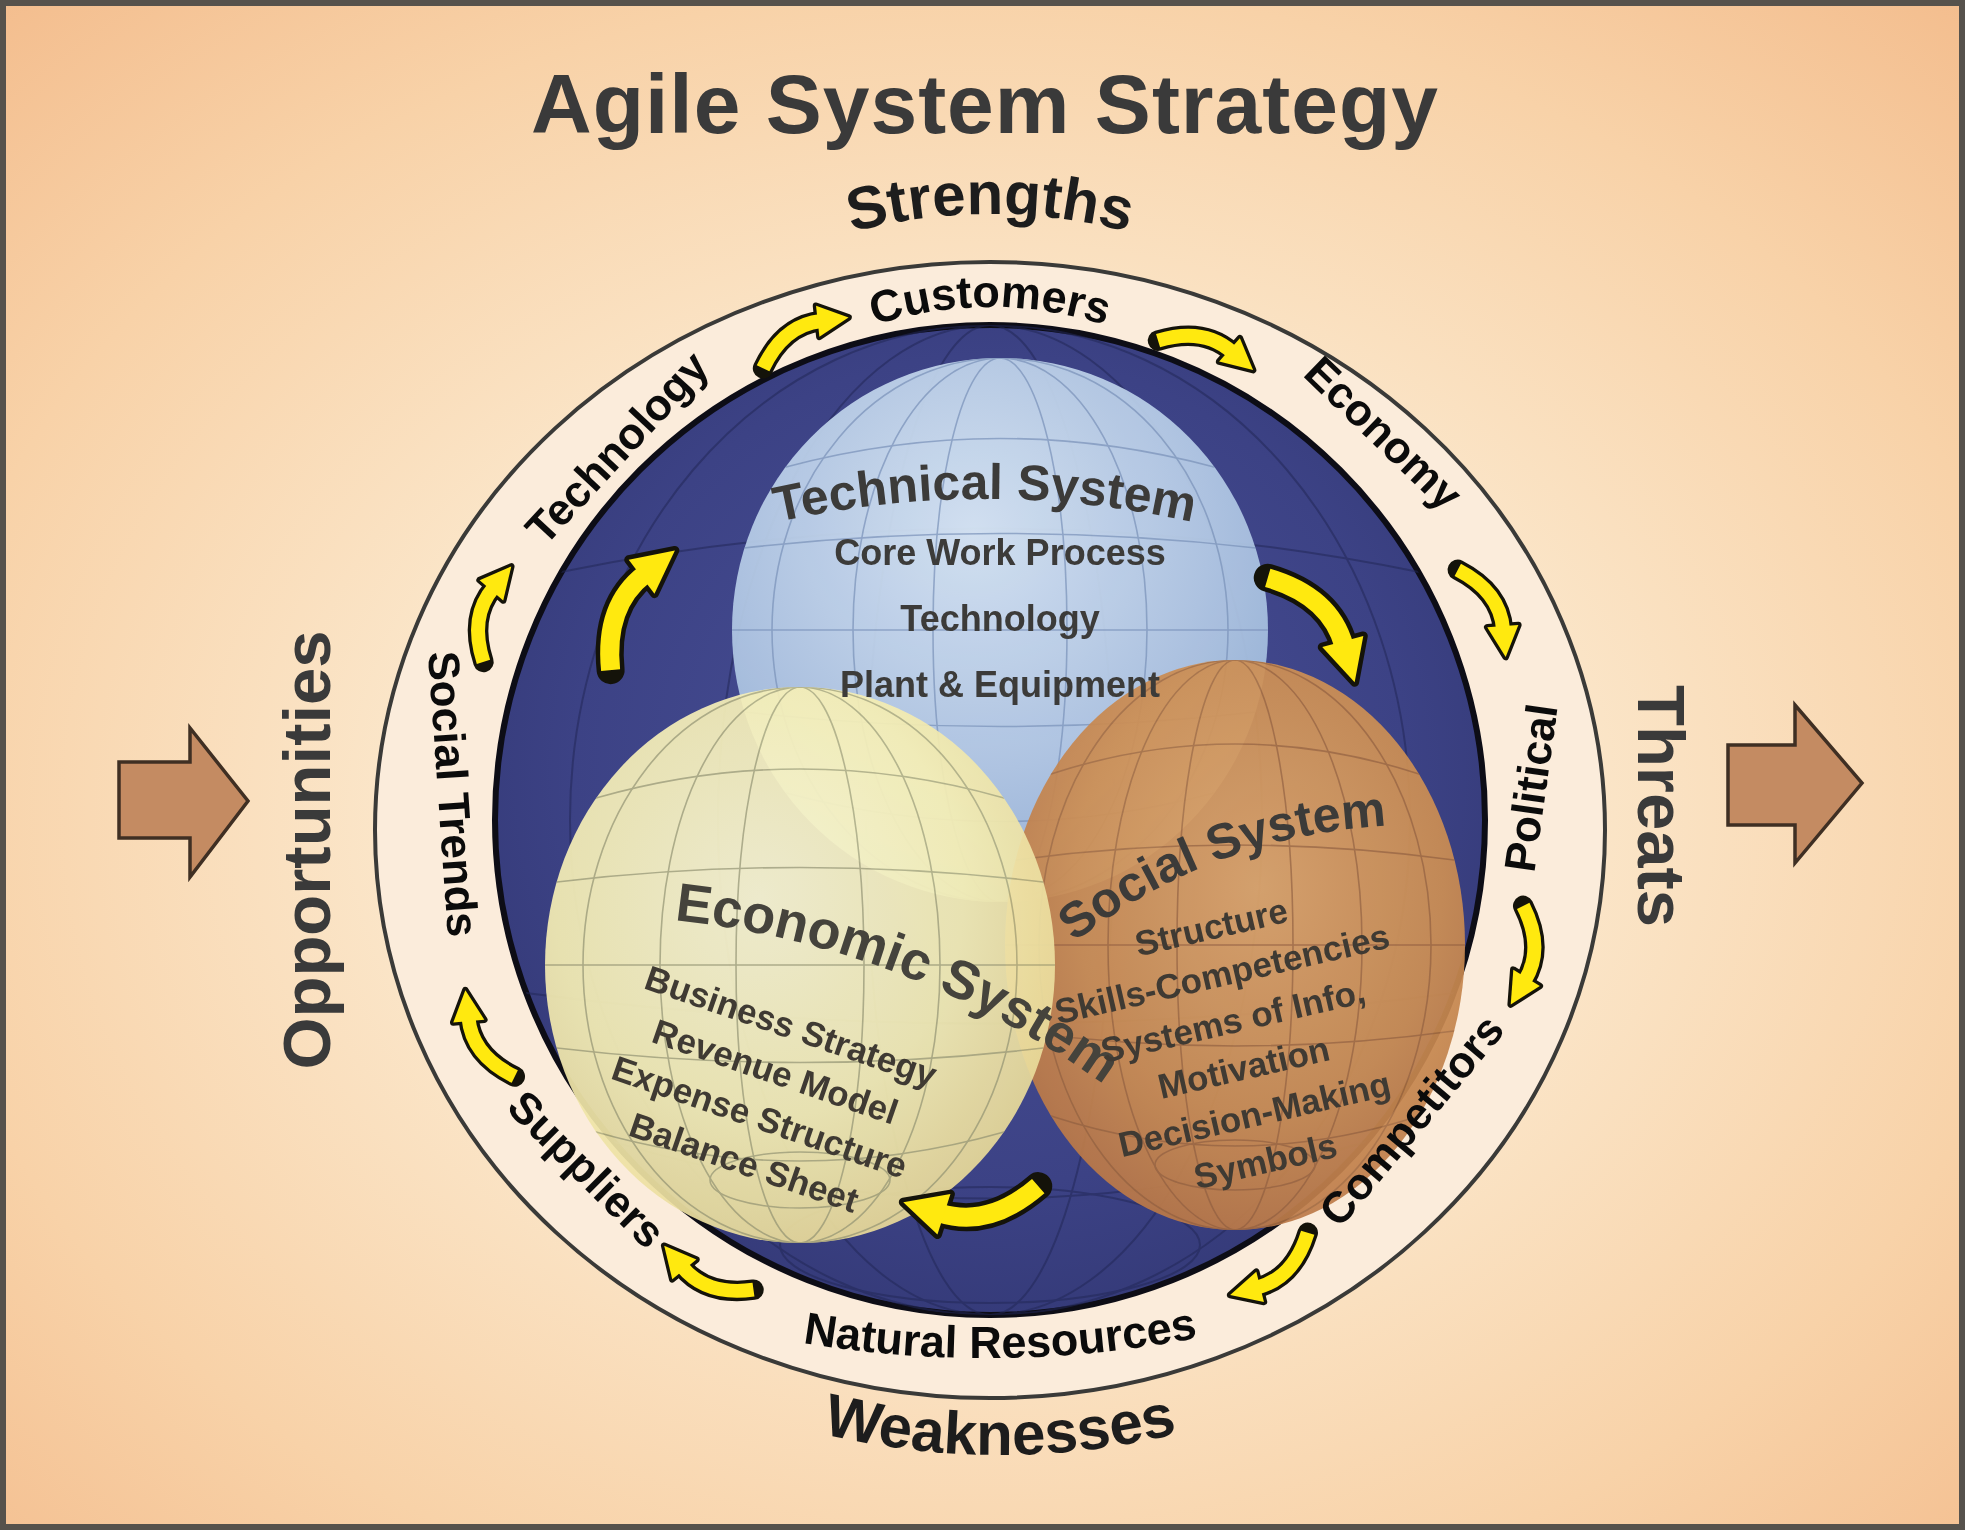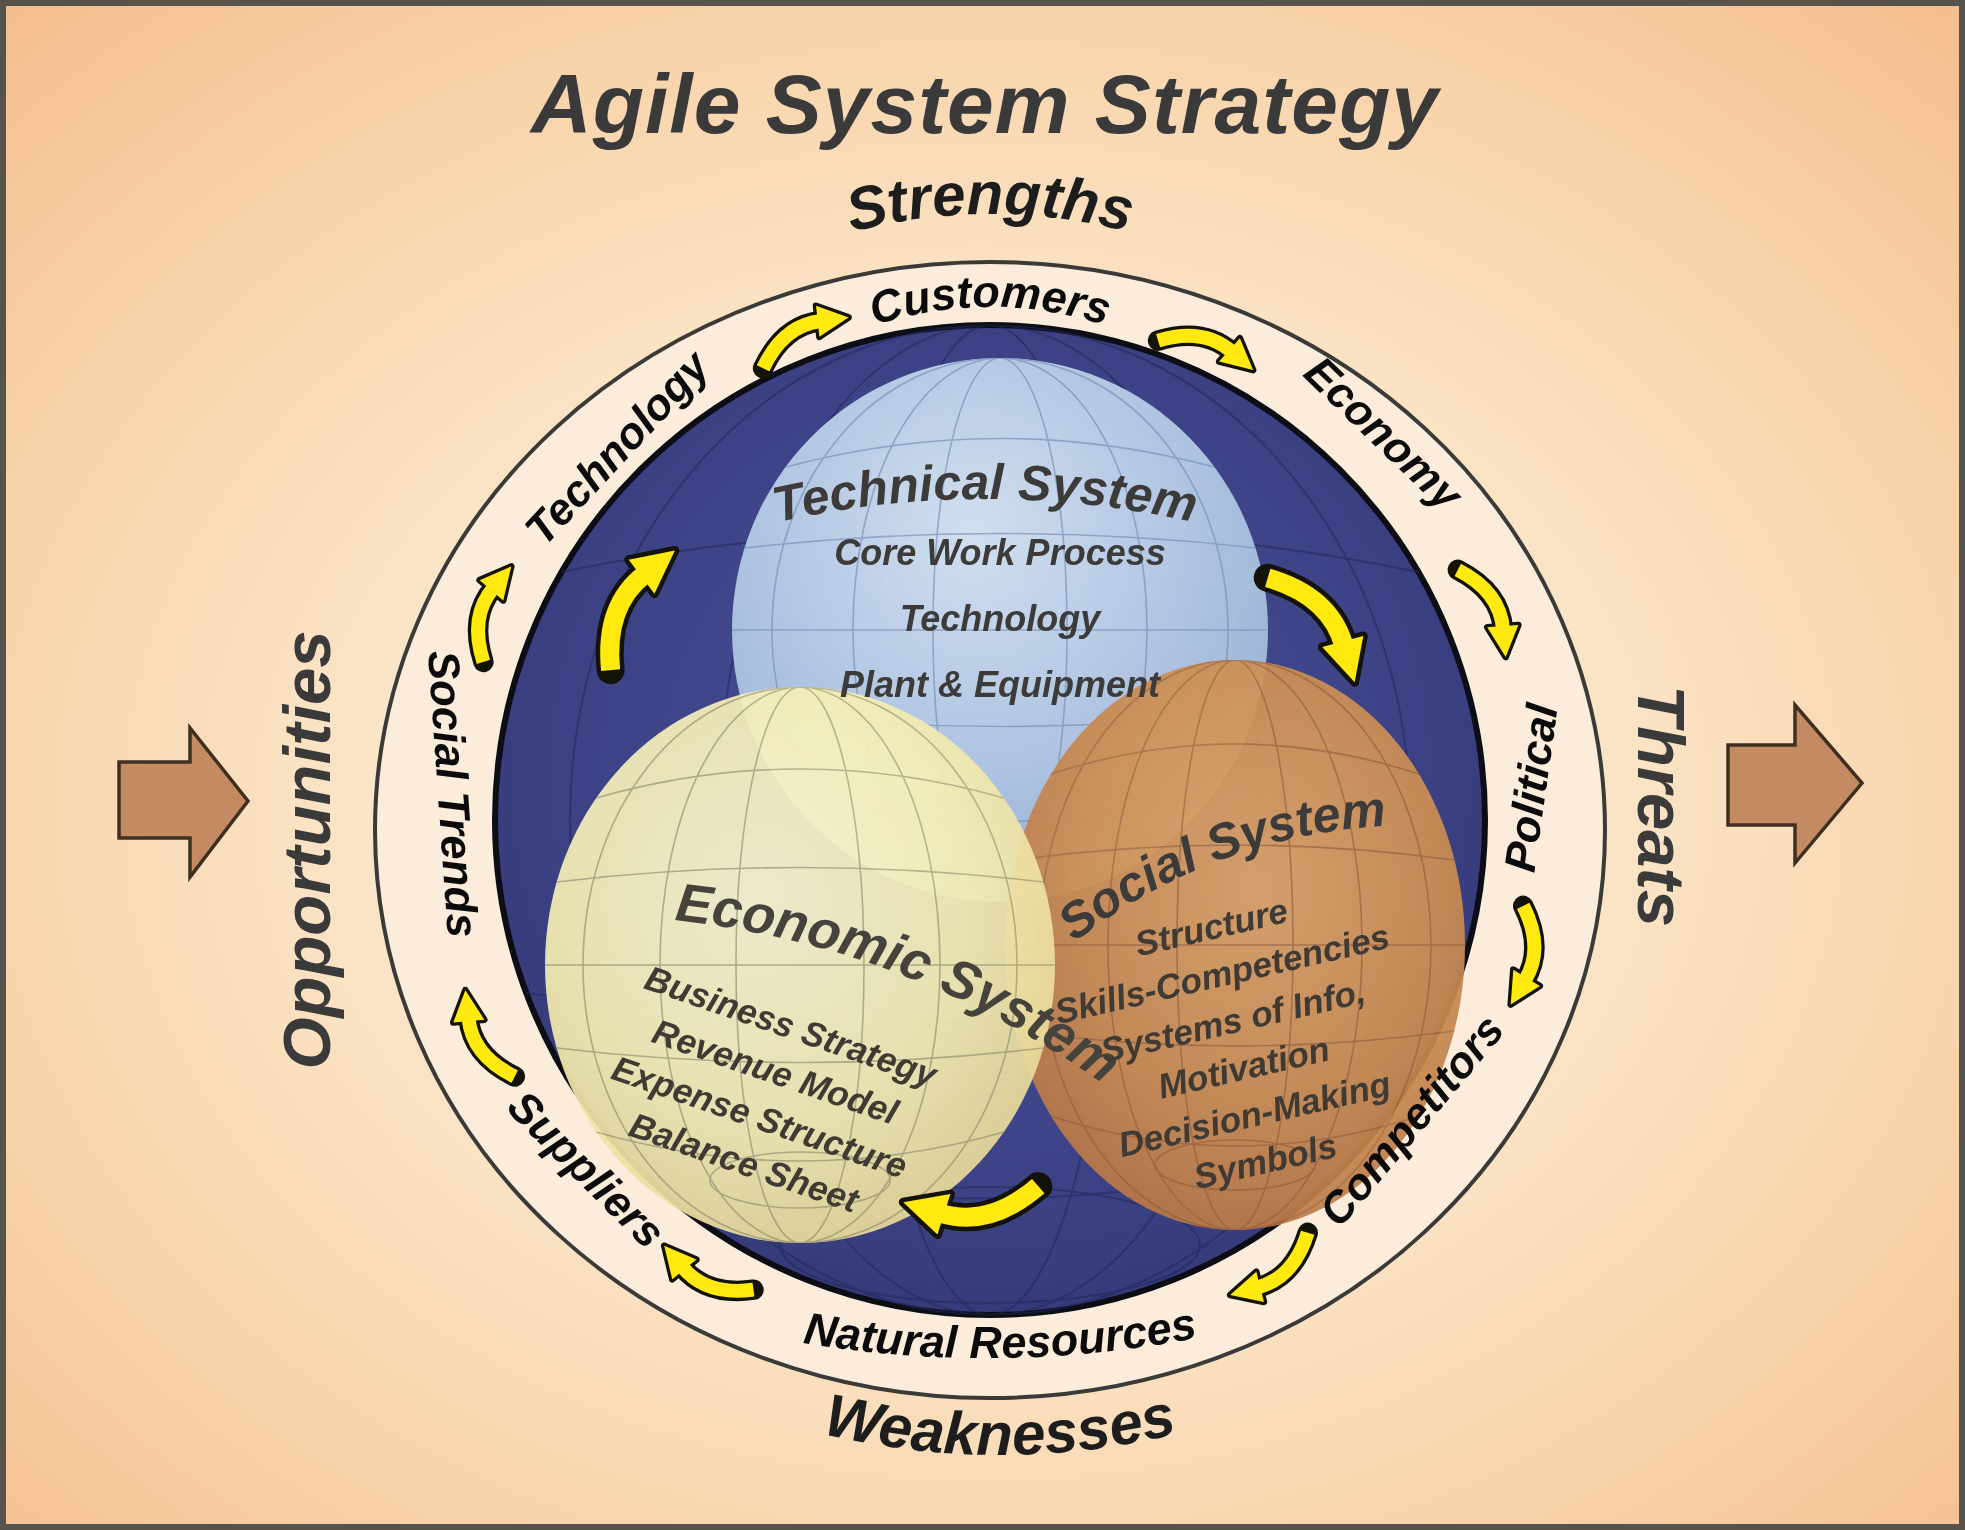--- a/index.html
+++ b/index.html
@@ -1,19 +1,18 @@
 <!DOCTYPE html>
 <html><head>
 <meta charset="utf-8">
 <style>
   html,body{margin:0;padding:0;background:#f3bb8b;}
   .stage{
     width:1561px;height:1530px;position:relative;
     font-family:"Liberation Sans", sans-serif;
-    font-style:italic;
   }
   svg{display:block}
   text{font-family:"Liberation Sans", sans-serif;font-weight:700;}
   .title-text{font-size:84px;fill:#3a3a3a;letter-spacing:1px;}
   .swot-arc{font-size:60px;fill:#1d1d1d;}
   .swot-side{font-size:67px;fill:#3a3a3a;}
   .ring-label{font-size:44px;fill:#0b0b0b;}
   .ring-label-arc{font-size:45px;fill:#0b0b0b;}
   .globe-title{font-size:50px;fill:#3c3b39;}
   .globe-title-big{font-size:54px;fill:#45433c;}

